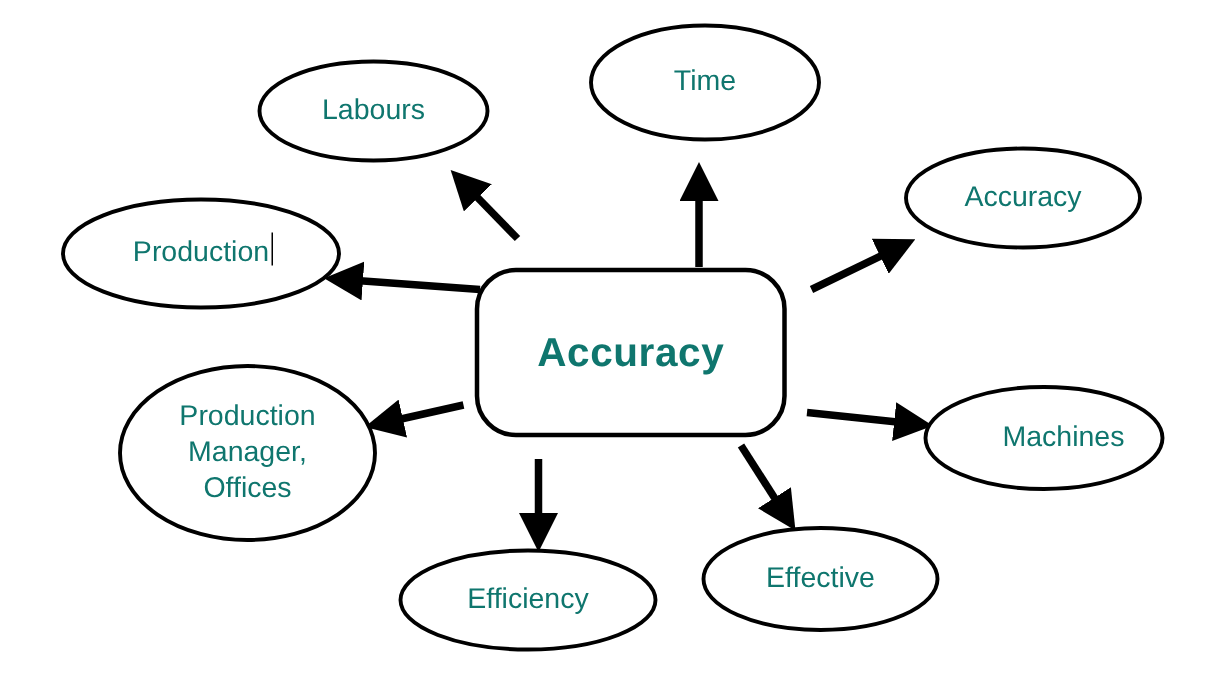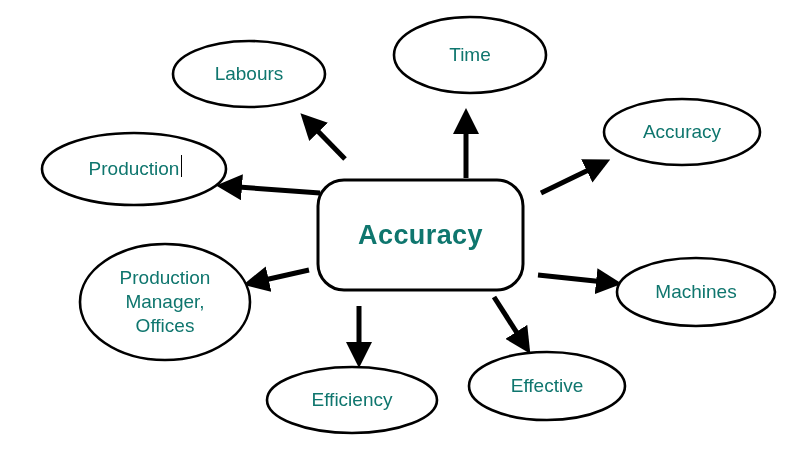--- a/index.html
+++ b/index.html
@@ -83,21 +83,21 @@
       </g>
   </svg>
 
   <div id="label-layer">
       <div class="node-label center-label" style="left: 318px; top: 180px; width: 205px; height: 110px;">Accuracy</div>
       <div class="node-label" style="left: 394px; top: 17px; width: 152px; height: 76px;">Time</div>
       <div class="node-label" style="left: 173px; top: 41px; width: 152px; height: 66px;">Labours</div>
       <div class="node-label" style="left: 604px; top: 99px; width: 156px; height: 66px;">Accuracy</div>
       <div class="node-label" style="left: 42px; top: 133px; width: 184px; height: 72px;">Production</div>
       <div class="caret" style="left: 181px; top: 155px; height: 22px;"></div>
-      <div class="node-label" style="left: 617px; top: 258px; width: 158px; height: 68px; text-align: center;">Machines</div>
+      <div class="node-label" style="left: 630px; top: 258px; width: 158px; height: 68px; text-align: center;">Machines</div>
       <div class="node-label" style="left: 80px; top: 244px; width: 170px; height: 116px;">Production
 Manager,
 Offices</div>
       <div class="node-label" style="left: 469px; top: 352px; width: 156px; height: 68px;">Effective</div>
       <div class="node-label" style="left: 267px; top: 367px; width: 170px; height: 66px; text-align: right;">Efficiency</div>
     </div>
 
 </div>
 
 </body></html>

